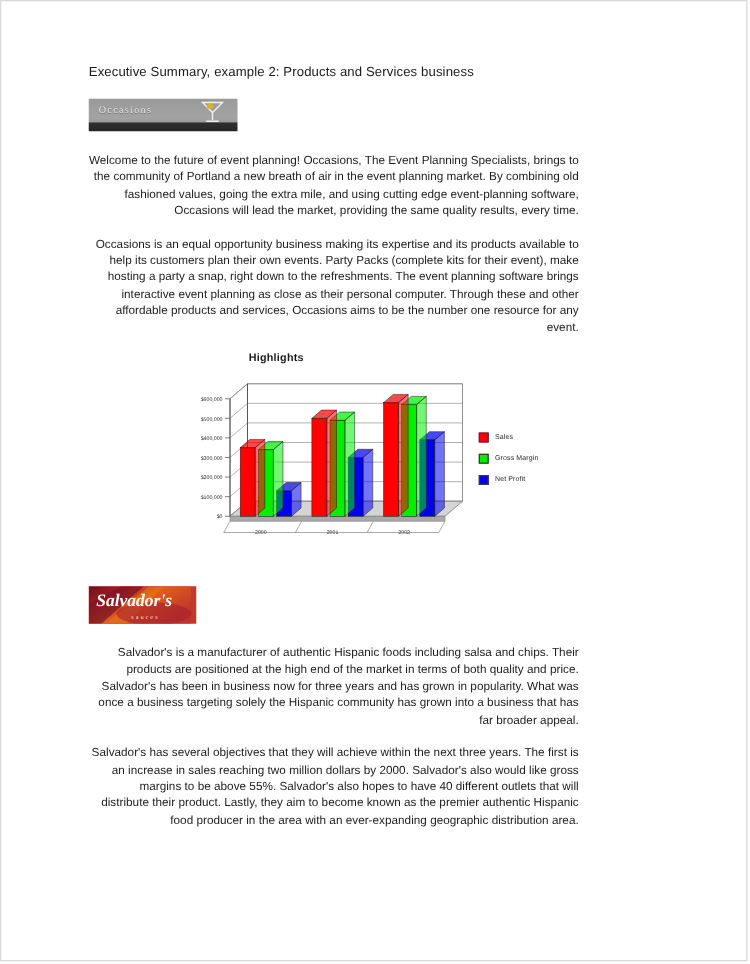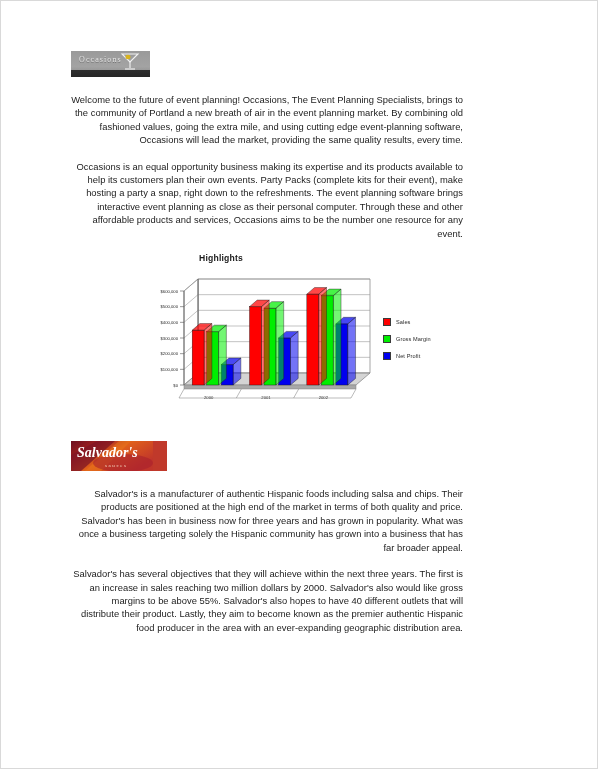--- a/index.html
+++ b/index.html
@@ -46,20 +46,21 @@
   }
 
   
   .logo-occasions {
     position: relative;
     width: 79px;
     height: 26px;
     margin: 0 0 16px 0;
     background: linear-gradient(to bottom, #9a9a9a 0%, #a3a3a3 60%, #9a9a9a 72%, #2e2e2e 74%, #262626 100%);
     overflow: hidden;
+    padding-left: 40px;
   }
   .logo-occasions .occ-text {
     position: absolute;
     left: 8px;
     top: 4px;
     font-family: "Liberation Serif", serif;
     font-size: 8px;
     letter-spacing: 1.1px;
     color: #e8e8e8;
     text-shadow: 0 1px 0 rgba(0,0,0,.35);
@@ -116,33 +117,34 @@
   .legend-label {
     font-size: 5.6px;
     color: #2a2a2a;
     white-space: nowrap;
     letter-spacing: 0.1px;
   }
 
   
   .logo-salvador {
     position: relative;
-    width: 96px;
+    width: 86px;
     height: 30px;
     margin: 0 0 16px 0;
     overflow: hidden;
     background: #c0392b;
   }
 </style>
 </head>
 <body>
 
 <div class="page">
   <div class="content">
 
+    <div class="heading">Executive Summary, example 2: Products and Services business</div>
 
     <div class="logo-occasions">
       <span class="occ-text">Occasions</span>
       <svg class="glass" viewBox="0 0 22 19">
         <path d="M3 2 L19 2 L11 10 Z" fill="none" stroke="#f2f2f2" stroke-width="1.1"></path>
         <path d="M11 10 L11 16" stroke="#f2f2f2" stroke-width="1.1"></path>
         <path d="M6 17 L16 17" stroke="#f2f2f2" stroke-width="1.1"></path>
         <ellipse cx="9" cy="5" rx="2.6" ry="2.2" fill="#d8b31f"></ellipse>
       </svg>
     </div>

